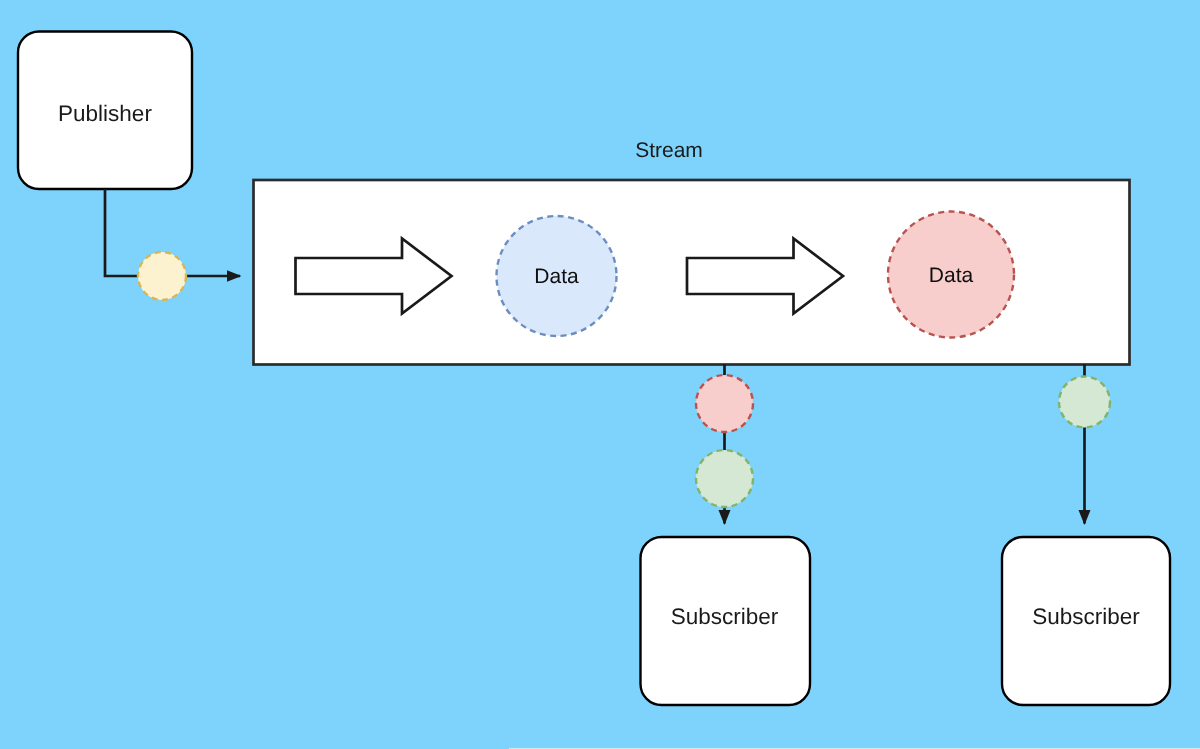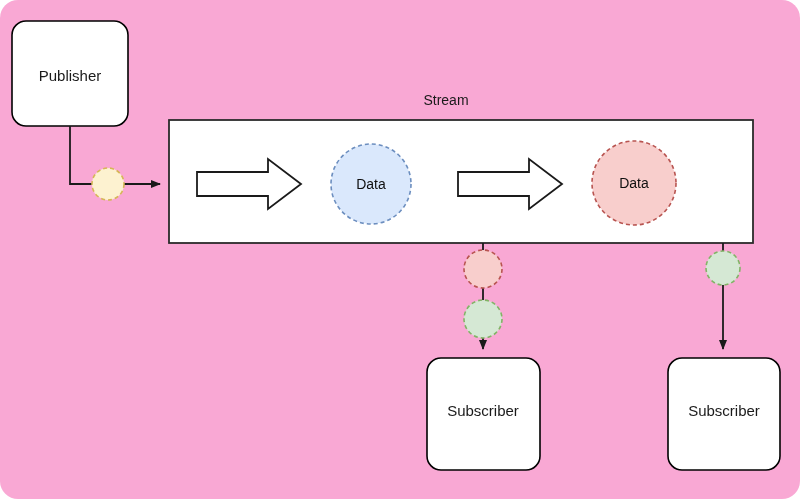--- a/index.html
+++ b/index.html
@@ -8,23 +8,22 @@
     padding: 0;
     background: #ffffff;
   }
   body {
     font-family: "Liberation Sans", sans-serif;
   }
   #canvas {
     position: relative;
     width: 800px;
     height: 499px;
-    background: #f9a8d4;
+    background: #7dd3fc;
     overflow: hidden;
-    border-radius: 18px;
   }
   #diagram-svg {
     position: absolute;
     left: 0;
     top: 0;
     width: 800px;
     height: 499px;
     display: block;
   }
   .node-label {

